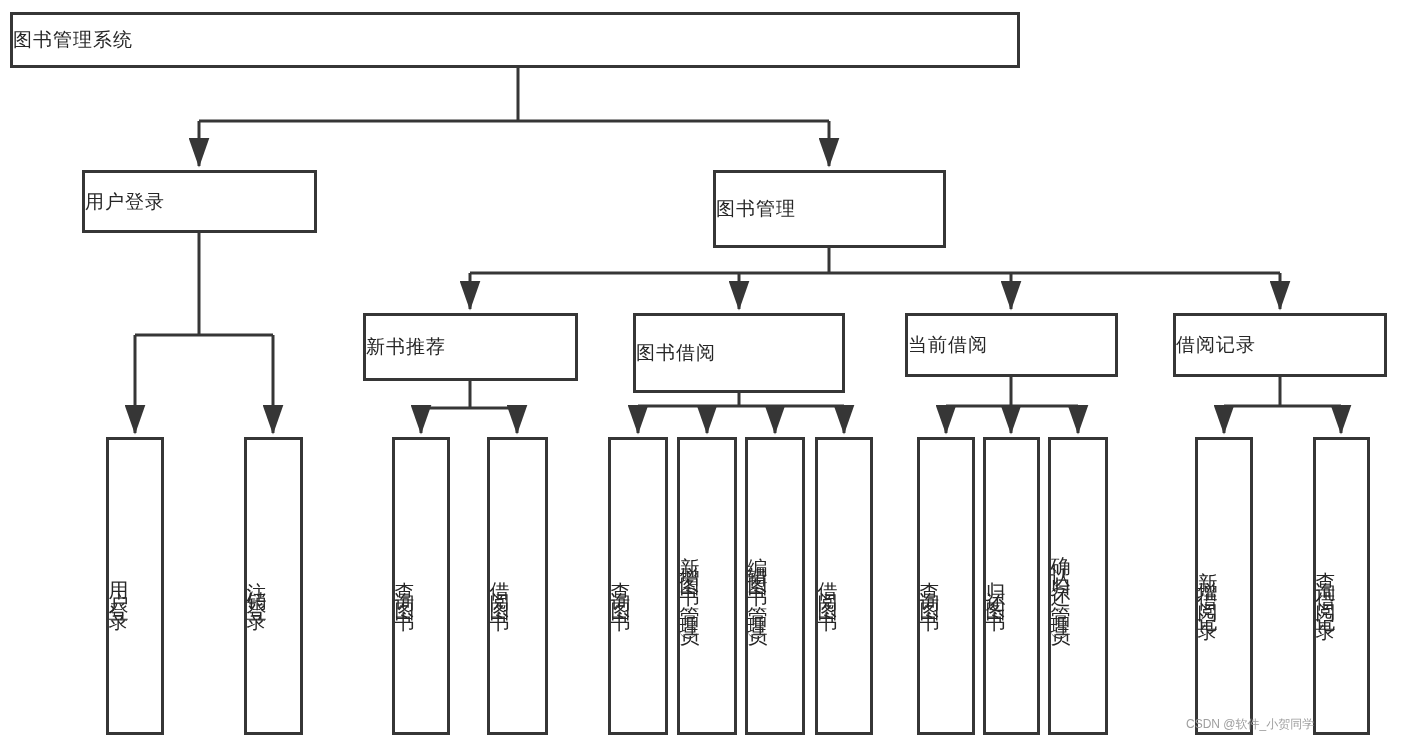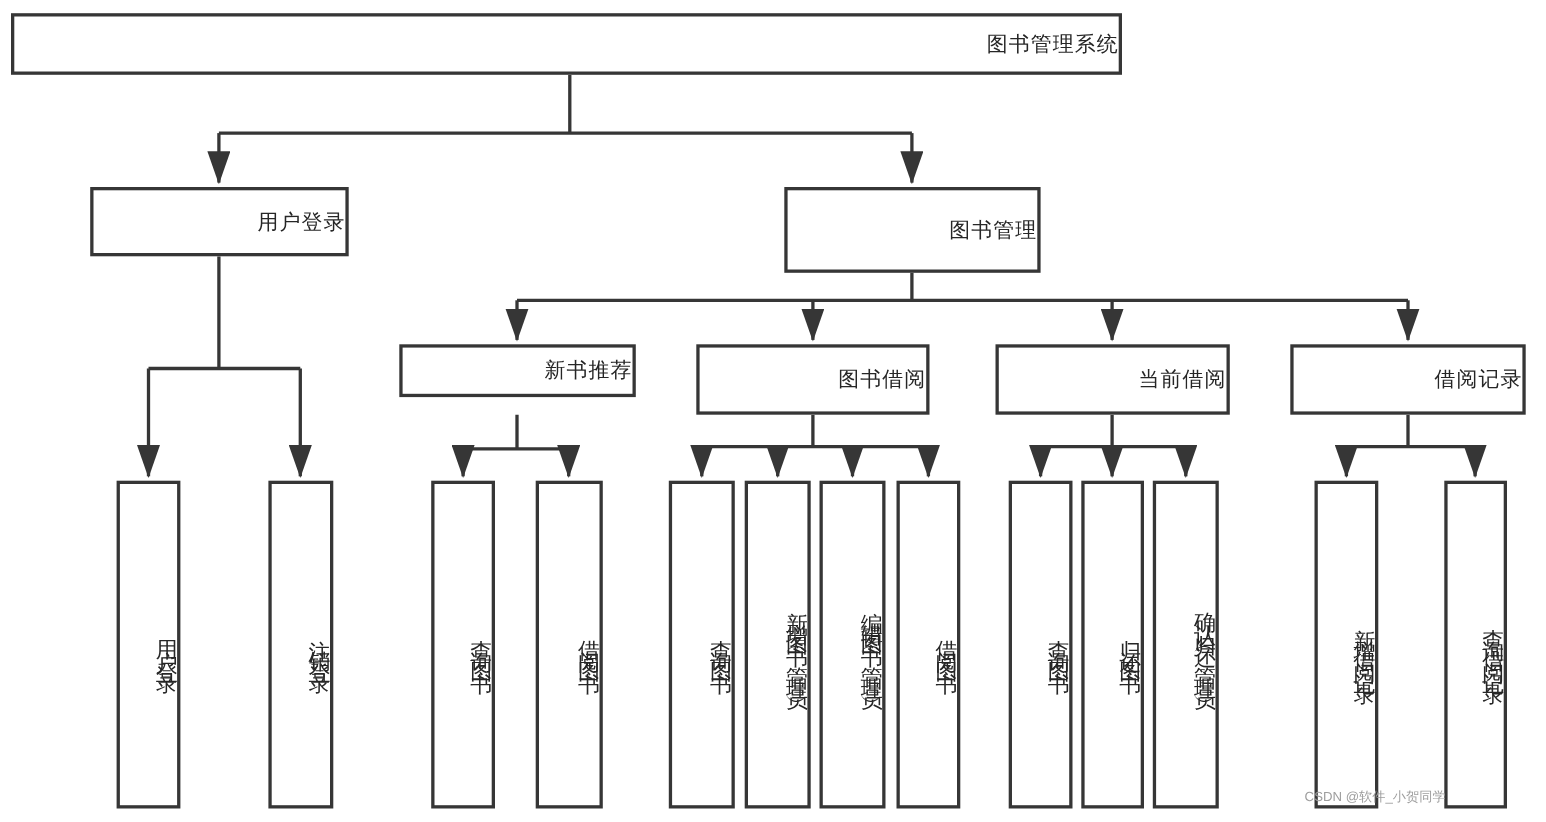--- a/index.html
+++ b/index.html
@@ -18,21 +18,21 @@
   }
   .canvas{position:relative;width:1405px;height:747px;background:var(--c-background);}
   .connector{position:absolute;left:0;top:0;width:1405px;height:747px;pointer-events:none;}
   .connector path.ln{stroke:var(--c-line);stroke-width:3;fill:none;}
   .connector marker path{fill:var(--c-line);stroke:none;}
   .node{
     position:absolute;
     box-sizing:border-box;
     border:3px solid var(--c-line);
     background:var(--c-background);
-    display:flex;align-items:center;justify-content:flex-end;
+    display:flex;align-items:center;justify-content:flex-start;
     color:var(--c-text);
   }
   .hlabel{font-size:19px;letter-spacing:1px;white-space:nowrap;}
   .leaf{top:437px;height:298px;}
   .vtext{
     writing-mode:vertical-rl;
     text-orientation:mixed;
     font-size:20px;
     letter-spacing:10px;
     line-height:1;
@@ -92,24 +92,24 @@
     <span class="hlabel">图书管理系统</span>
   </div>
 
   <div class="node" style="left:82px;top:170px;width:235px;height:63px">
     <span class="hlabel">用户登录</span>
   </div>
   <div class="node" style="left:713px;top:170px;width:233px;height:78px">
     <span class="hlabel">图书管理</span>
   </div>
 
-  <div class="node" style="left:363px;top:313px;width:215px;height:48px">
+  <div class="node" style="left:363px;top:313px;width:215px;height:68px">
     <span class="hlabel">新书推荐</span>
   </div>
-  <div class="node" style="left:633px;top:313px;width:212px;height:64px">
+  <div class="node" style="left:633px;top:313px;width:212px;height:80px">
     <span class="hlabel">图书借阅</span>
   </div>
   <div class="node" style="left:905px;top:313px;width:213px;height:64px">
     <span class="hlabel">当前借阅</span>
   </div>
   <div class="node" style="left:1173px;top:313px;width:214px;height:64px">
     <span class="hlabel">借阅记录</span>
   </div>
 
   <div class="node leaf" style="left:106px;width:58px">

